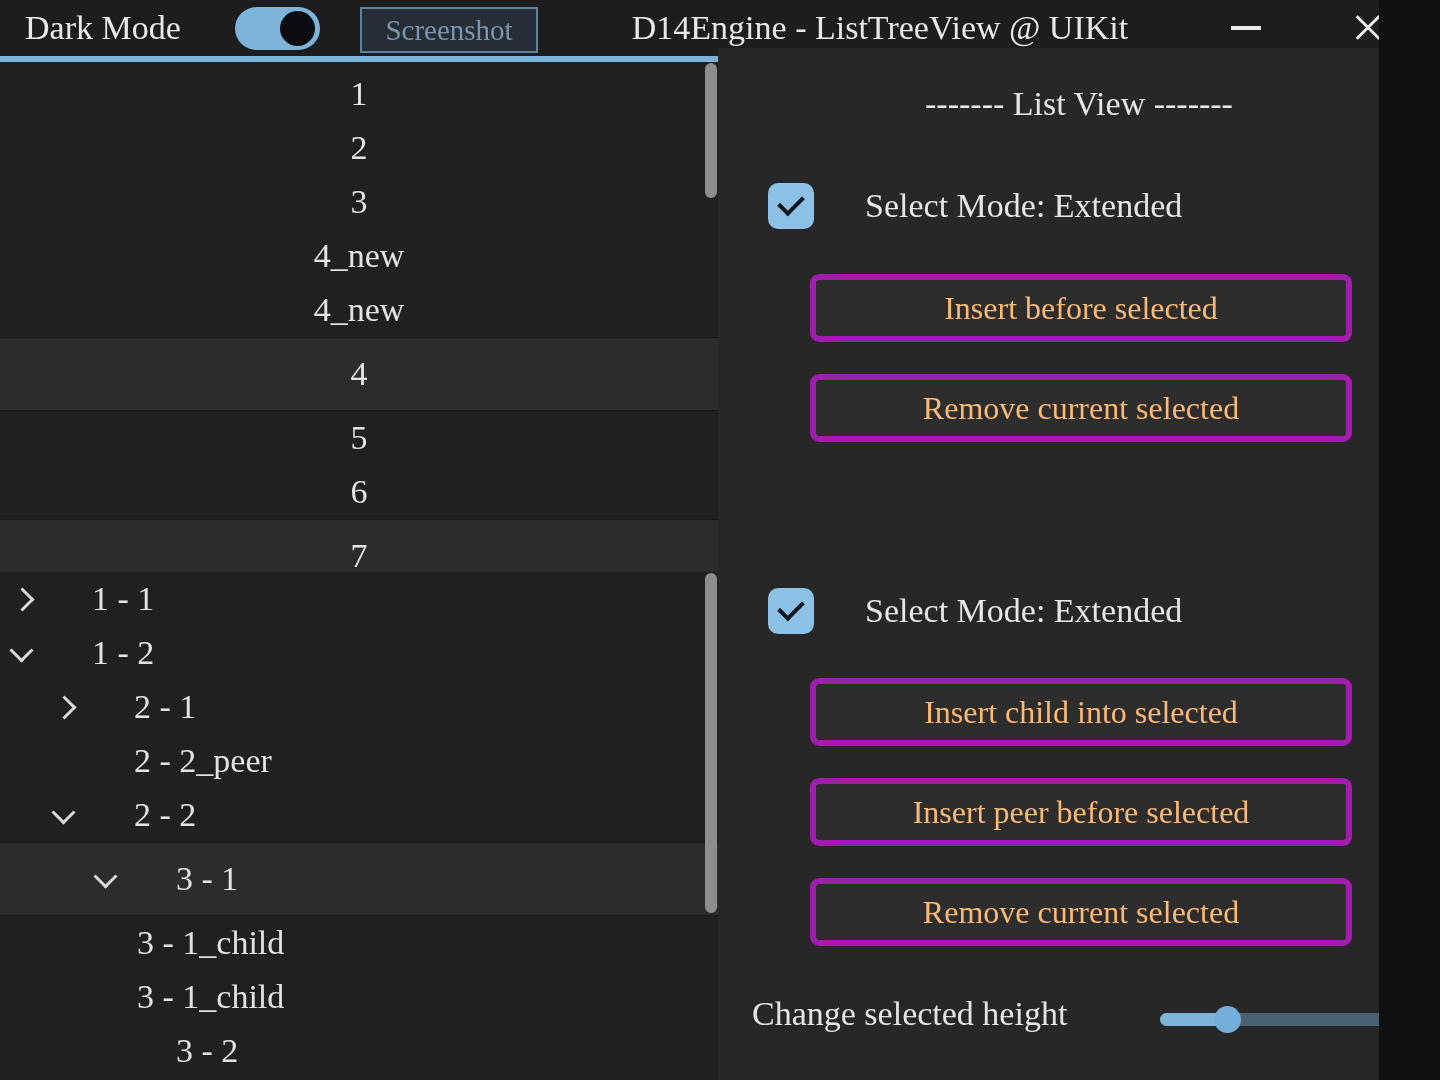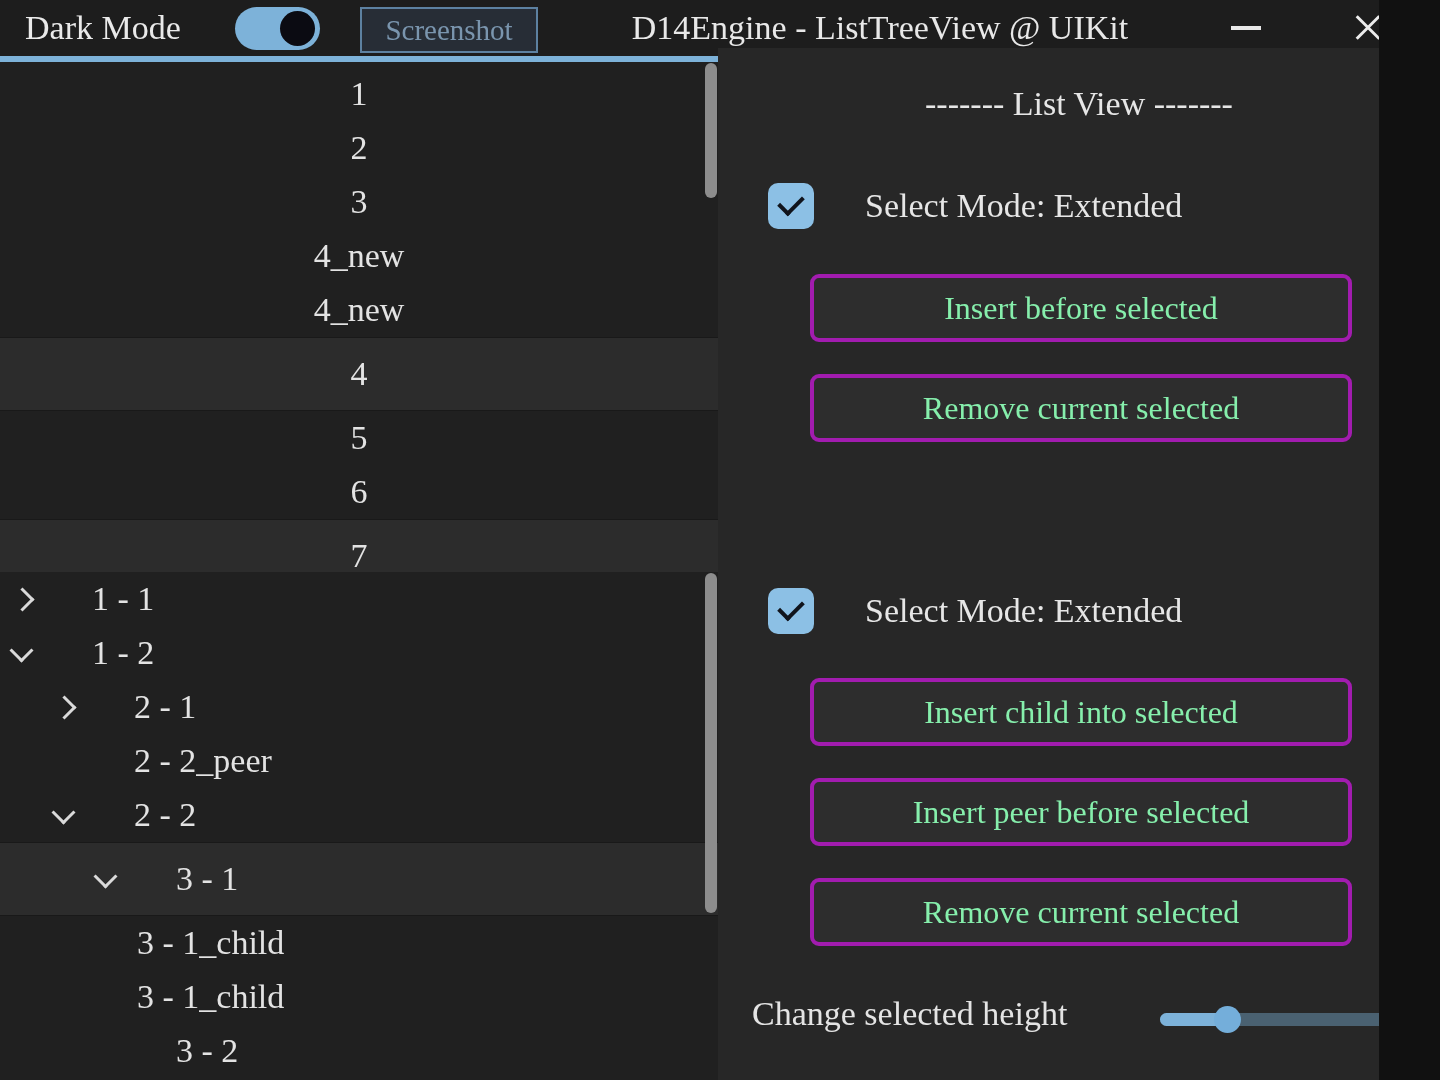--- a/index.html
+++ b/index.html
@@ -54,21 +54,21 @@
   .h-tree{top:443px;}
   .cbx{position:absolute;left:50px;width:46px;height:46px;background:#8cc0e5;border-radius:10px;cursor:pointer;}
   .cbx-1{top:135px;}
   .cbx-2{top:540px;}
   .check{display:block;width:20px;height:11px;border-left:4px solid #10141c;border-bottom:4px solid #10141c;
          transform:rotate(-45deg);margin:12px 0 0 11px;}
   .cbx-label{position:absolute;left:147px;height:46px;line-height:46px;font-size:34px;color:#e6e6e6;white-space:nowrap;}
   .lbl-1{top:135px;}
   .lbl-2{top:540px;}
   .pbtn{position:absolute;left:92px;width:542px;height:68px;box-sizing:border-box;background:#2d2d2d;
-        border:4px solid #a21caf;border-radius:9px;color:#86efac;font-size:32px;
+        border:6px solid #a21caf;border-radius:9px;color:#fdba74;font-size:32px;
         display:flex;align-items:center;justify-content:center;cursor:pointer;white-space:nowrap;}
   .b1{top:226px;} .b2{top:326px;} .b3{top:630px;} .b4{top:730px;} .b5{top:830px;}
   .bottom-label{position:absolute;left:34px;top:944px;height:44px;line-height:44px;font-size:34px;color:#e4e4e4;white-space:nowrap;}
   .slider-track{position:absolute;left:442px;top:965px;width:248px;height:13px;border-radius:7px;
                 background:rgba(125,178,217,0.42);cursor:pointer;}
   .slider-fill{position:absolute;left:442px;top:965px;width:70px;height:13px;border-radius:7px;background:#7db2d9;}
   .slider-thumb{position:absolute;left:496px;top:958px;width:27px;height:27px;border-radius:50%;background:#74aeda;cursor:pointer;}
 
   
   .watermark{position:absolute;left:1005px;top:992px;font-size:44px;color:#f7f7f7;white-space:nowrap;

